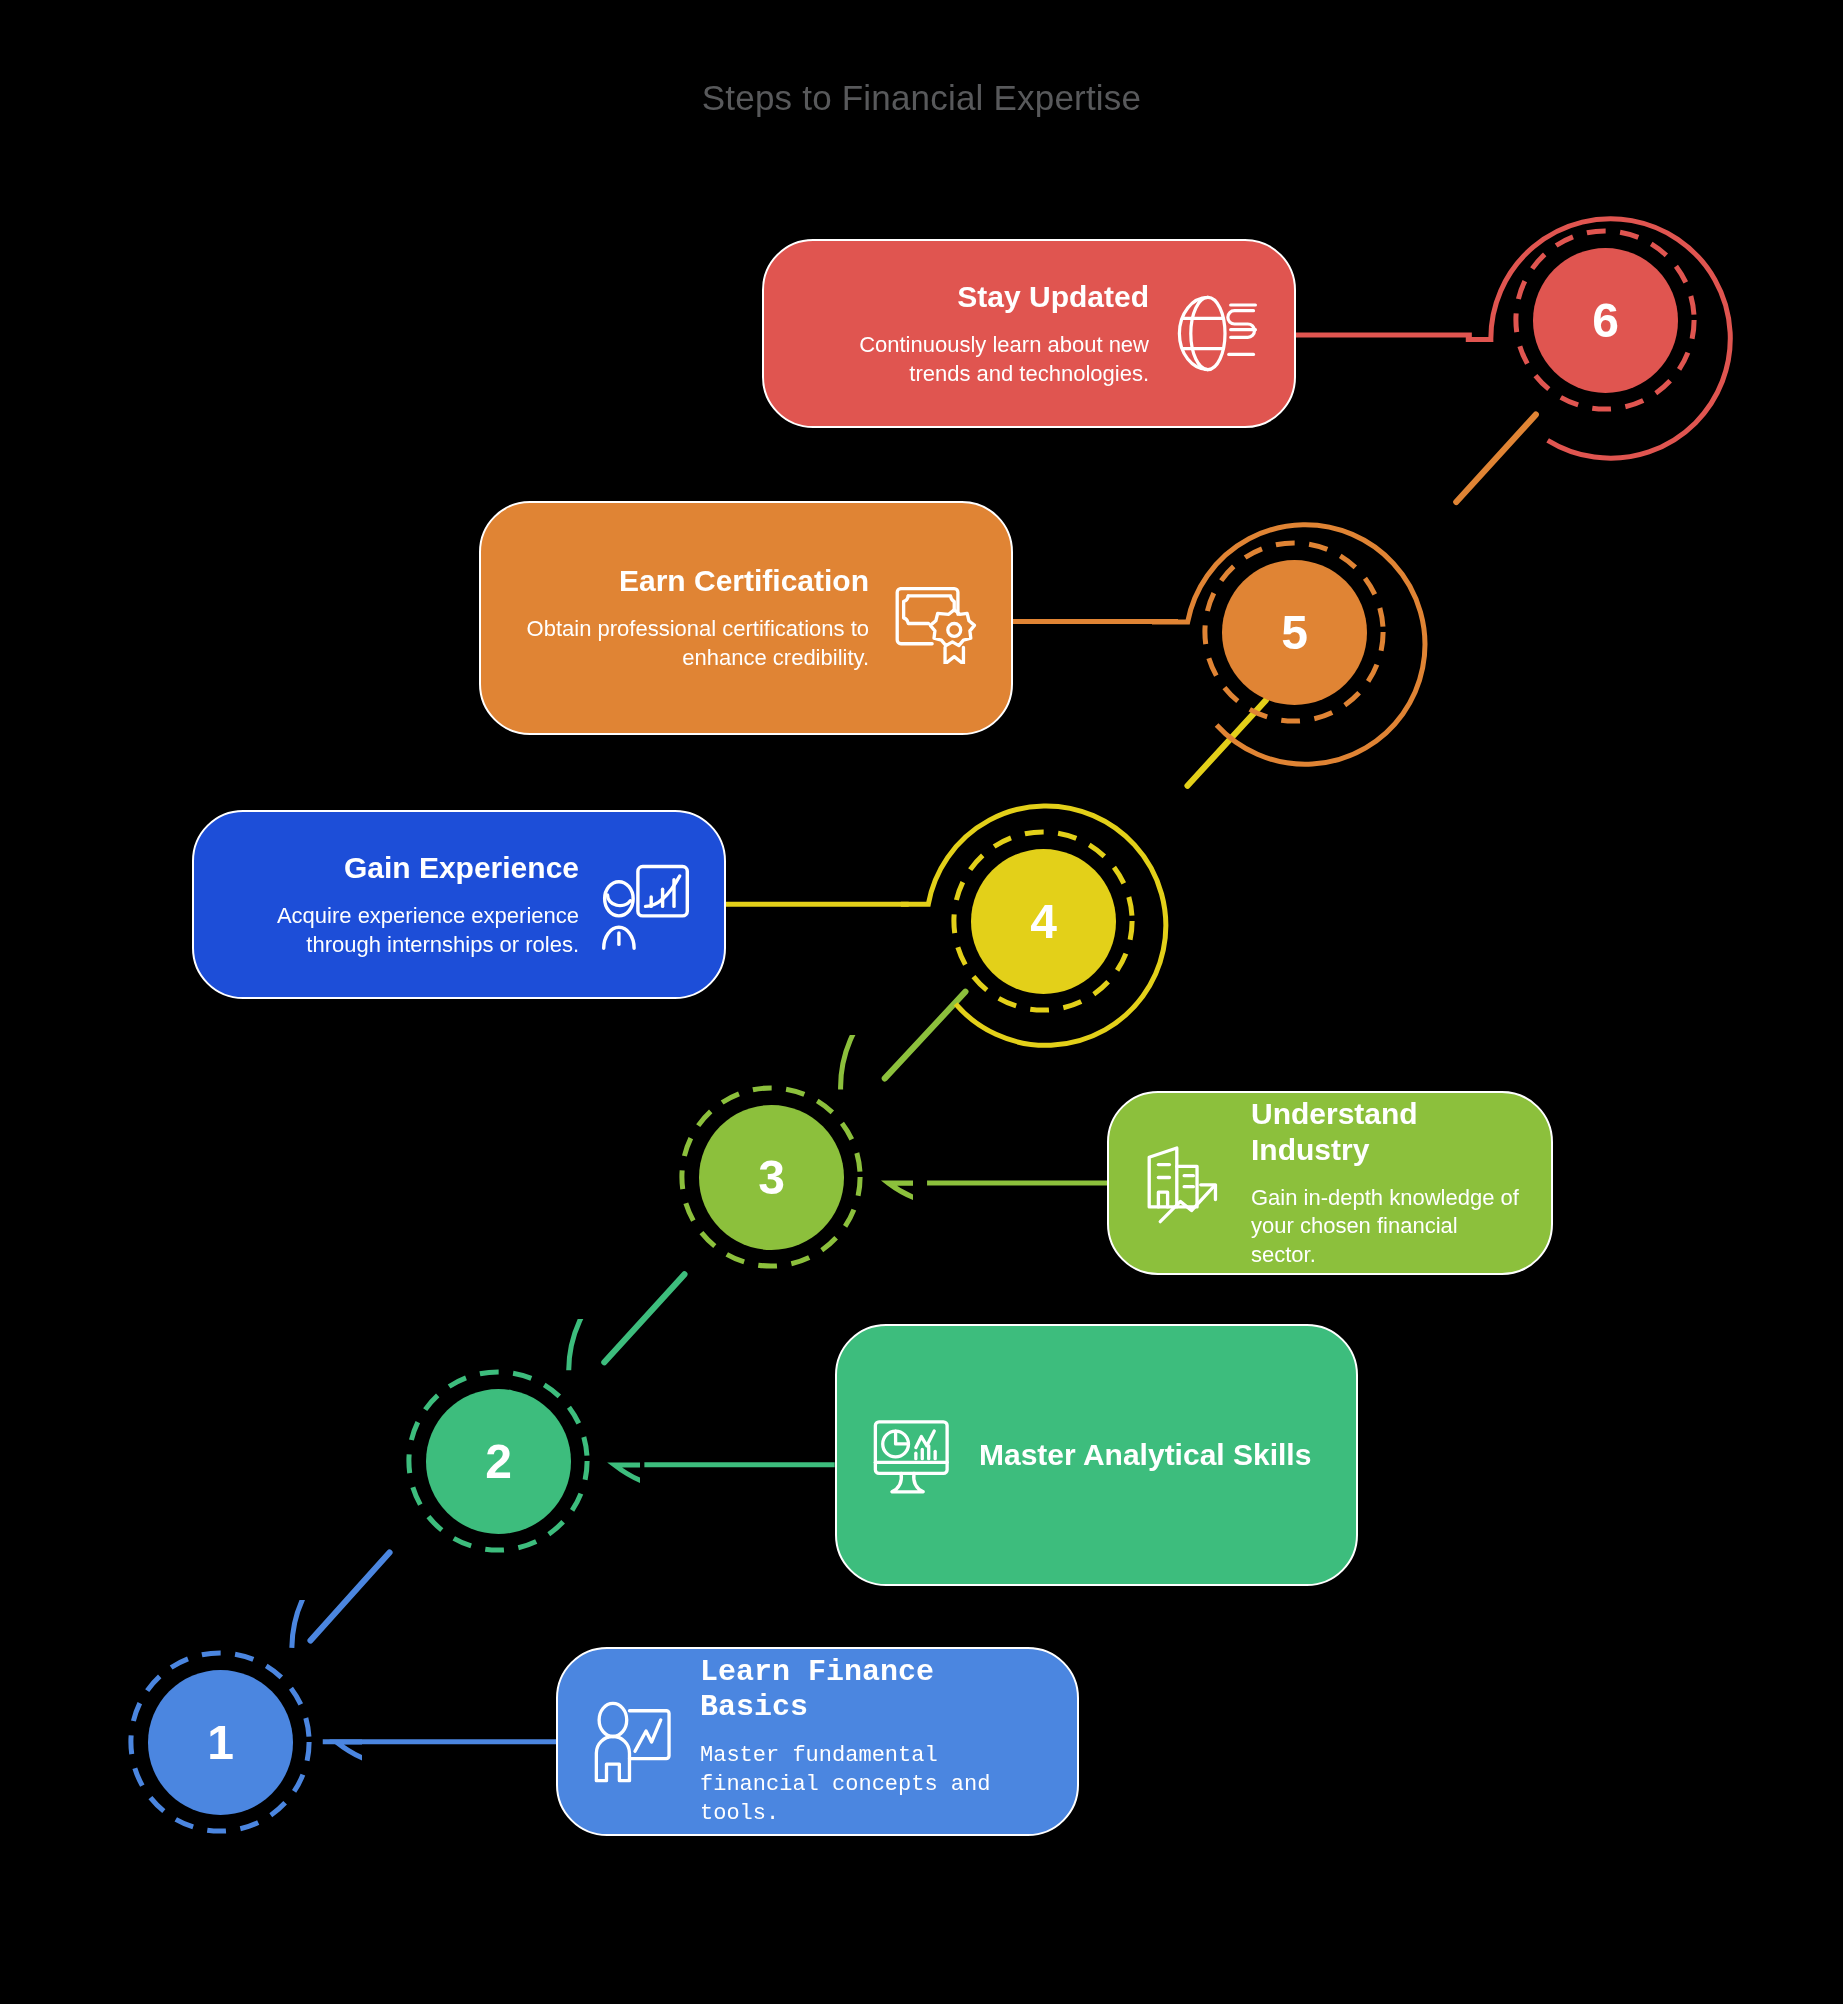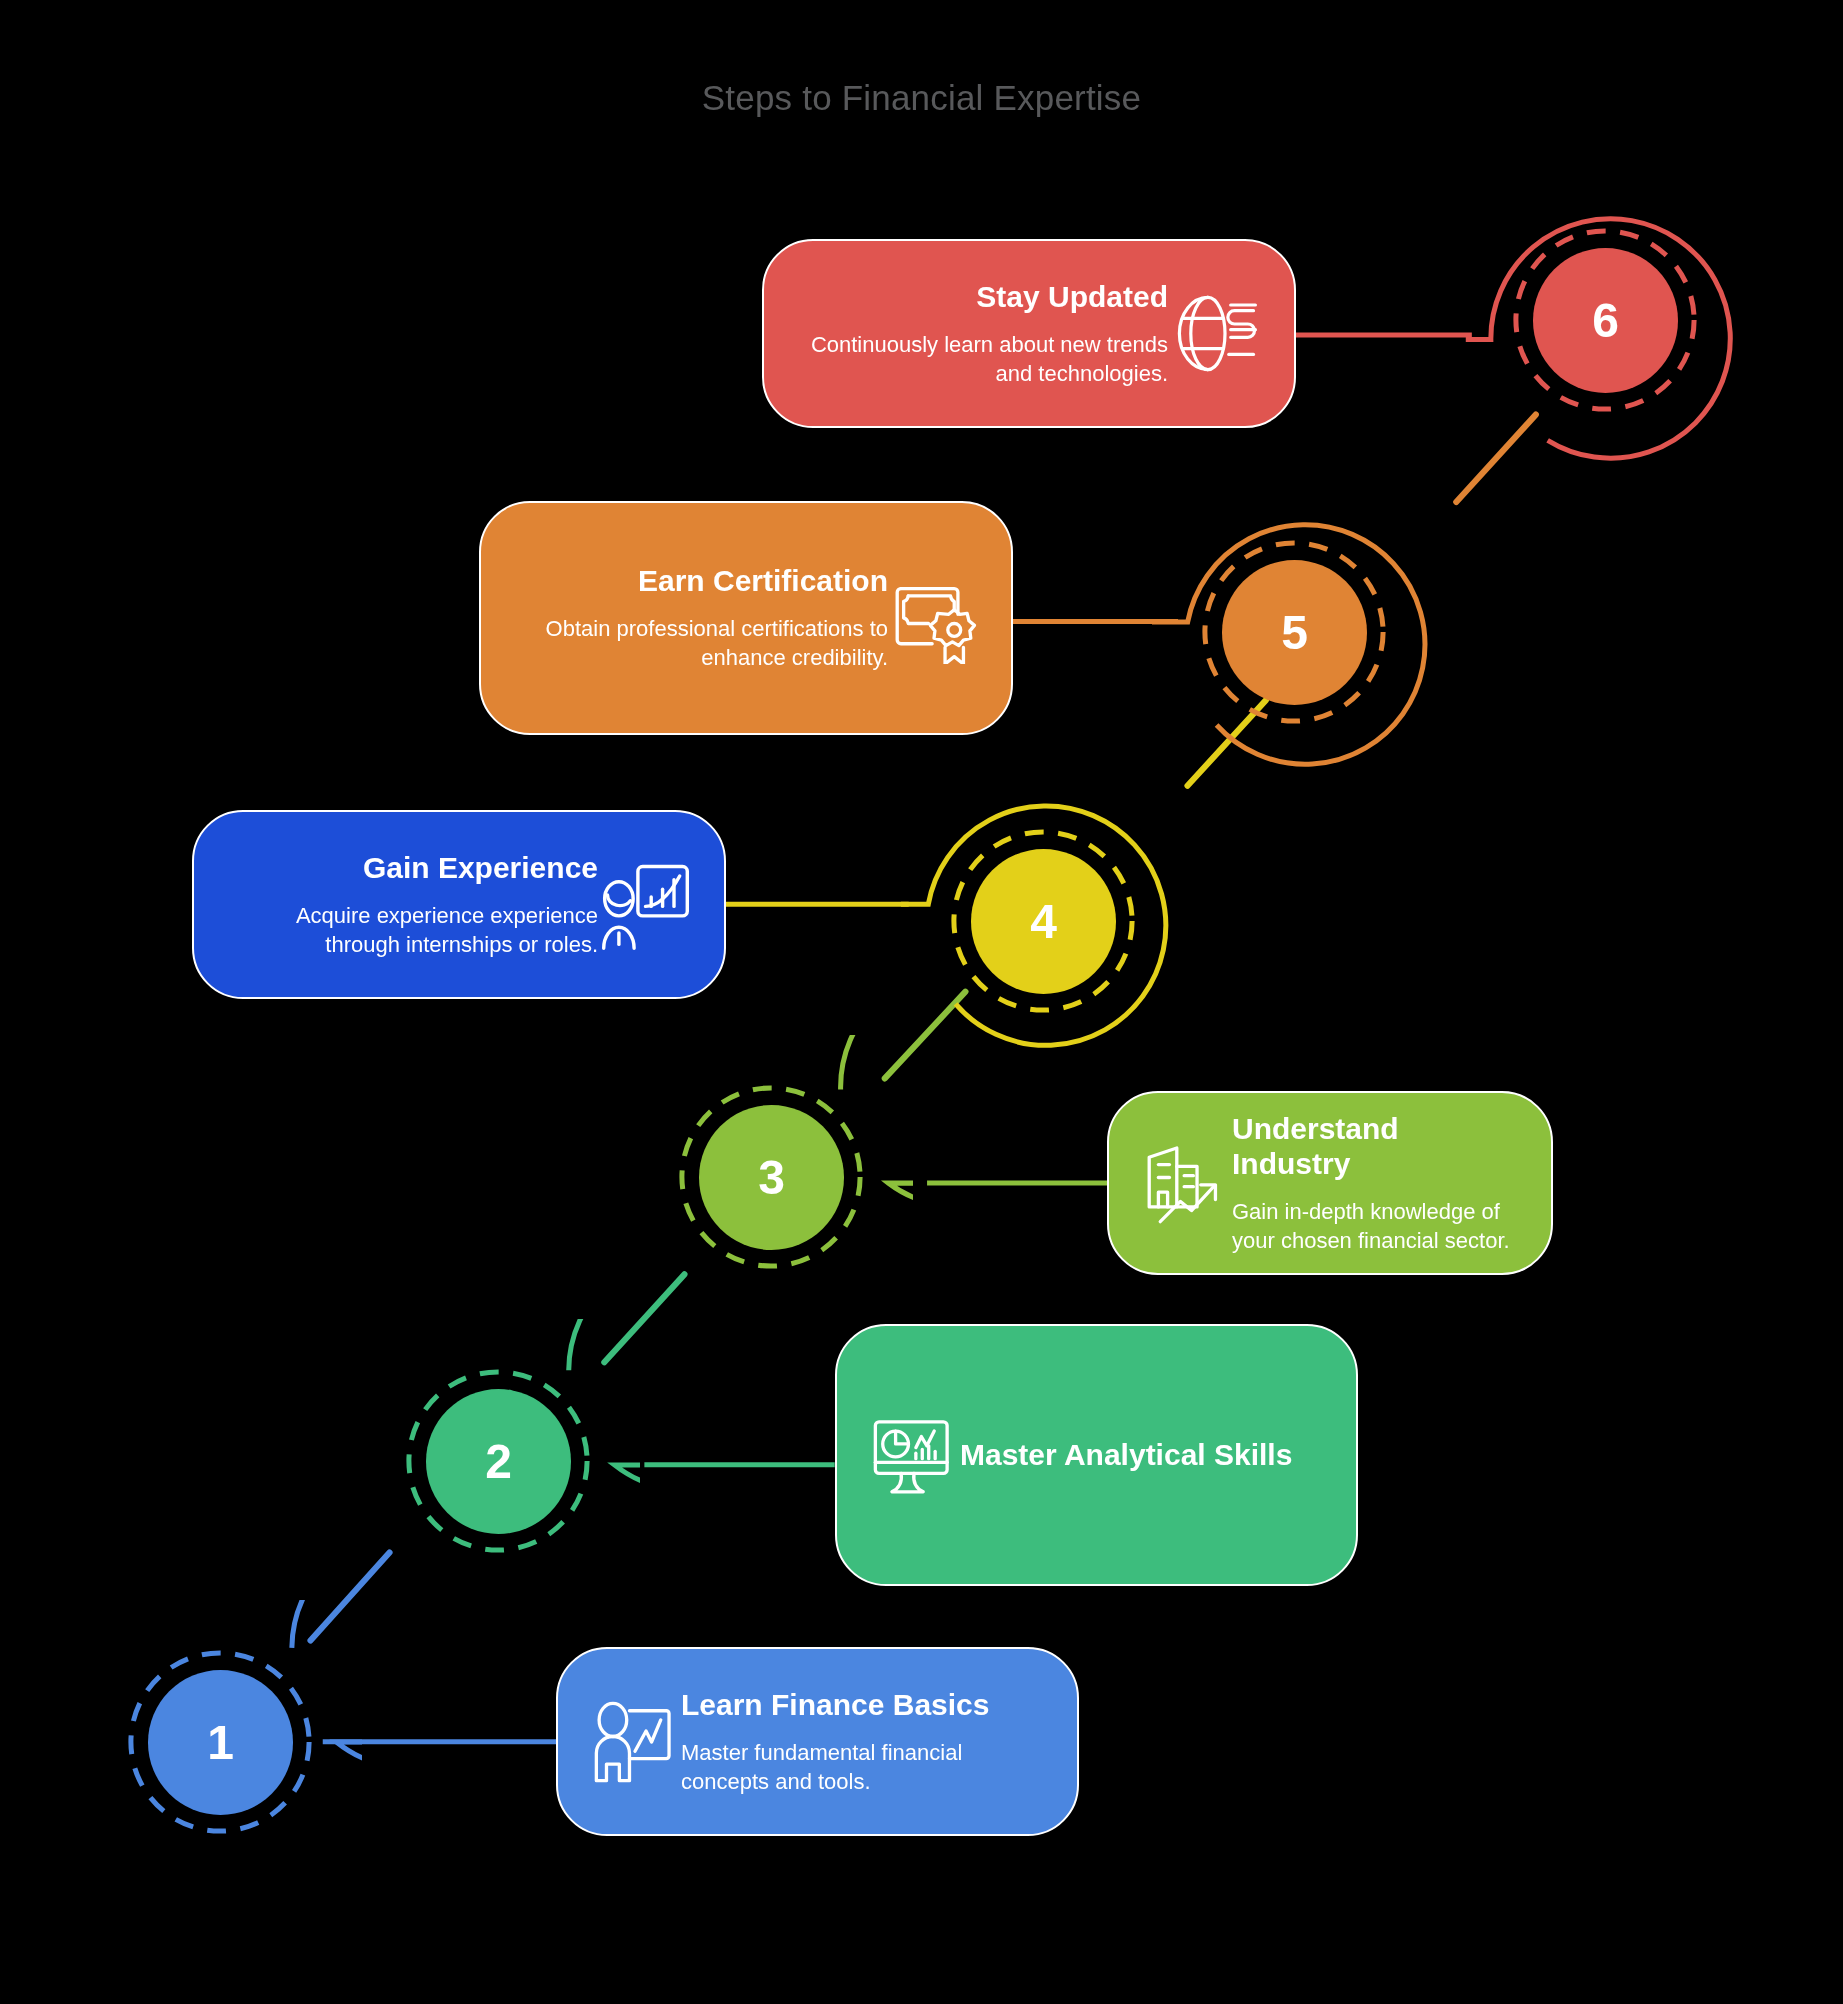--- a/index.html
+++ b/index.html
@@ -32,20 +32,21 @@
   }
 
   
   .card{
     position:absolute;
     border-radius:51px;
     border:2.2px solid #ffffff;
     display:flex;
     align-items:center;
     padding:18px 31px;
+    gap:19px;
   }
   .card .card-body{ flex:1 1 auto; }
   .card .card-title{
     color:#ffffff; font-weight:700; line-height:1.18;
     font-size:30px;
   }
   .card .card-desc{
     color:#ffffff; font-weight:400; line-height:1.30;
     font-size:22px; margin-top:16.7px;
   }
@@ -233,21 +234,21 @@
   <div class="node" style="left:78px; top:1600px; width:284px; height:284px;">
     <svg class="ring-svg" width="284" height="284" viewBox="0 0 510 510">
       <path d="M 510 255 L 464 255 A 215 215 0 1 0 384 86" stroke="#4b86e0" stroke-width="9" fill="none"></path>
       <circle cx="255" cy="255" r="160" stroke="#4b86e0" stroke-width="9" fill="none" stroke-dasharray="34 26"></circle>
     </svg>
     <div class="core" style="left:70px; top:70px; width:145px; height:145px; background:#4b86e0; font-size:48px;">
       <span>1</span>
     </div>
   </div>
 
-  <div class="card align-left icon-left" style="left:556px; top:1647px; width:523px; height:189px; background:#4b86e0;">
+  <div class="card align-left icon-left" style="left:556px; top:1647px; width:523px; height:189px; background:#4b86e0;font-family:Liberation Mono, monospace;">
     <svg class="card-icon" width="92" height="92" viewBox="0 0 100 100" fill="none" stroke="#ffffff" stroke-width="3.6" stroke-linecap="round" stroke-linejoin="round">
       <ellipse cx="26" cy="26" rx="15" ry="18"></ellipse>
       <path d="M8 92 V62 a18 18 0 0 1 36 0 v30 h-11 V74 h-14 v18 Z"></path>
       <path d="M44 16 H84 a3 3 0 0 1 3 3 v46 a3 3 0 0 1 -3 3 H44"></path>
       <polyline points="50,60 62,38 68,50 78,26"></polyline>
     </svg>
     <div class="card-body">
       <div class="card-title">Learn Finance Basics</div>
       <div class="card-desc">Master fundamental financial concepts and tools.</div>
     </div>

